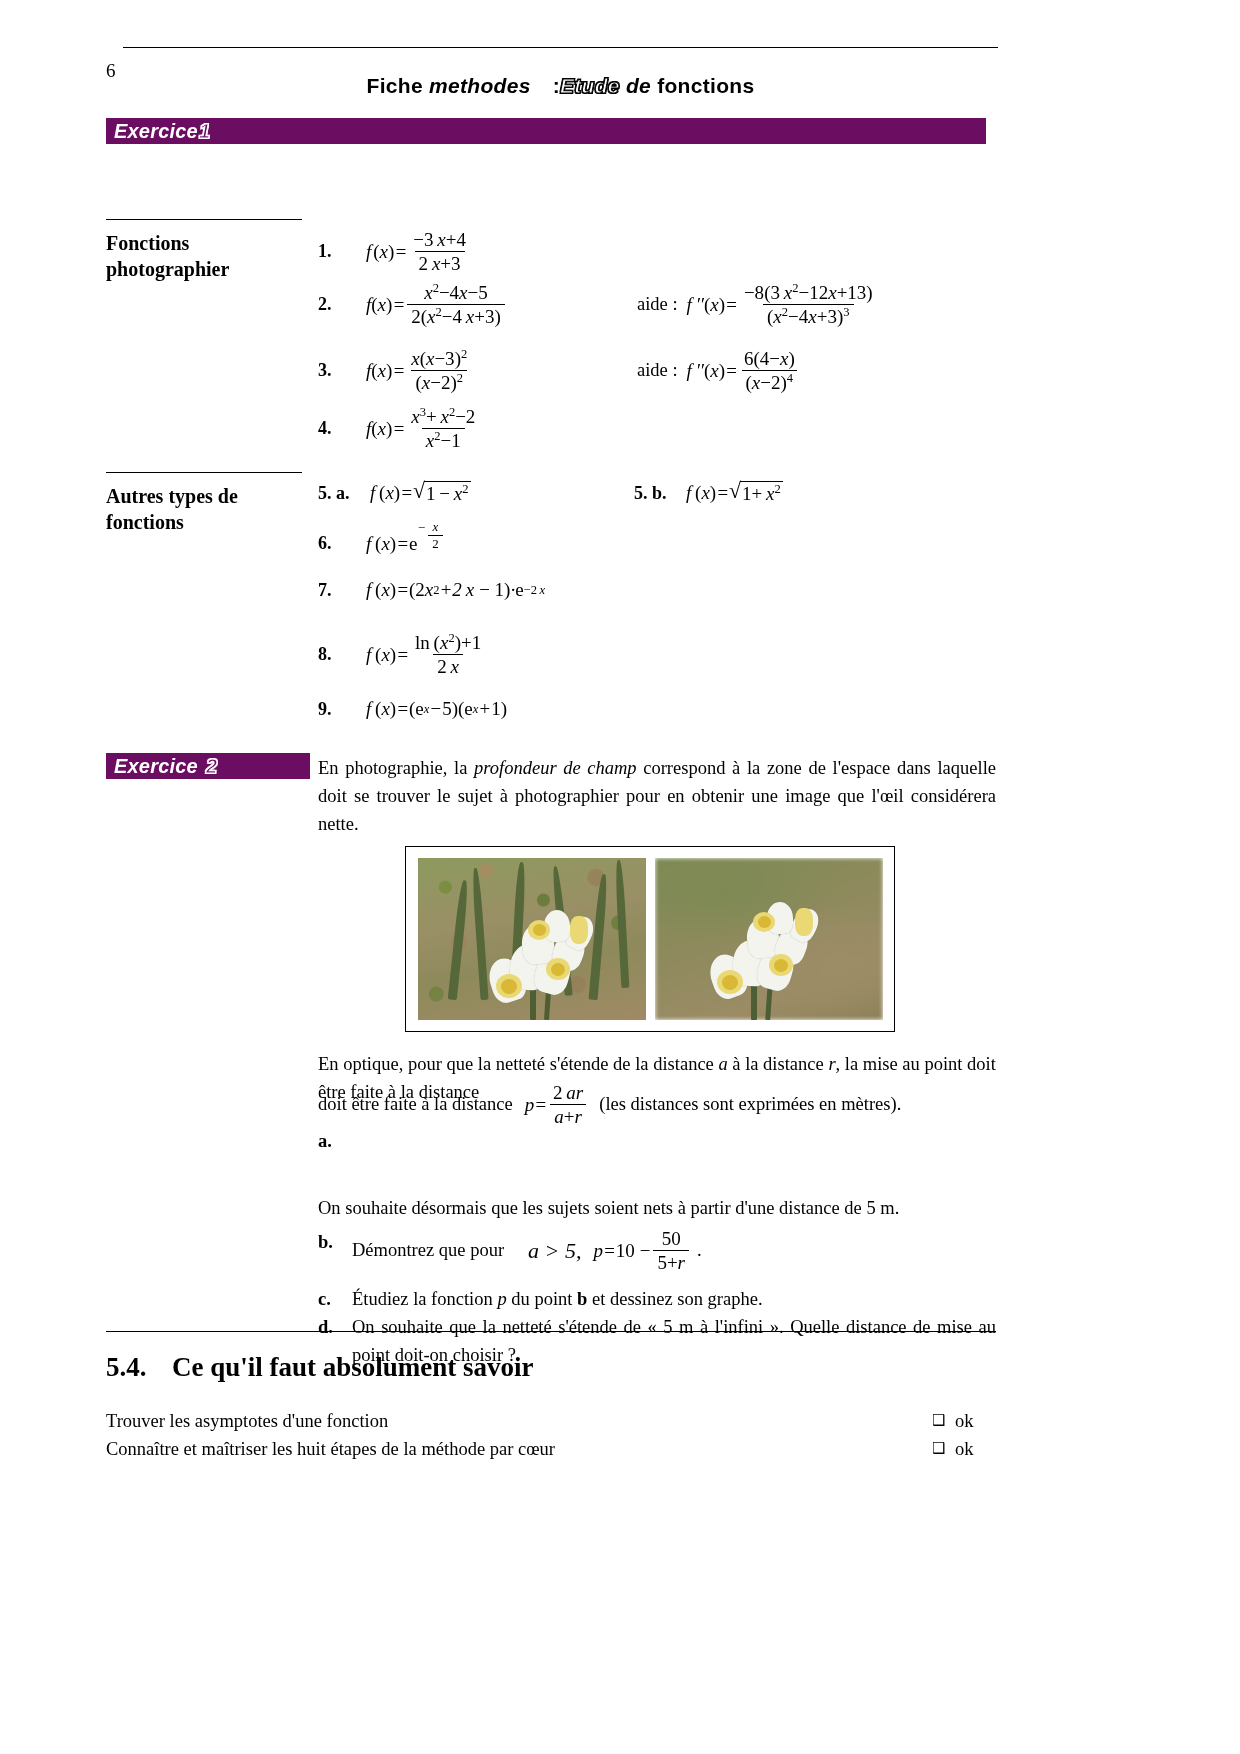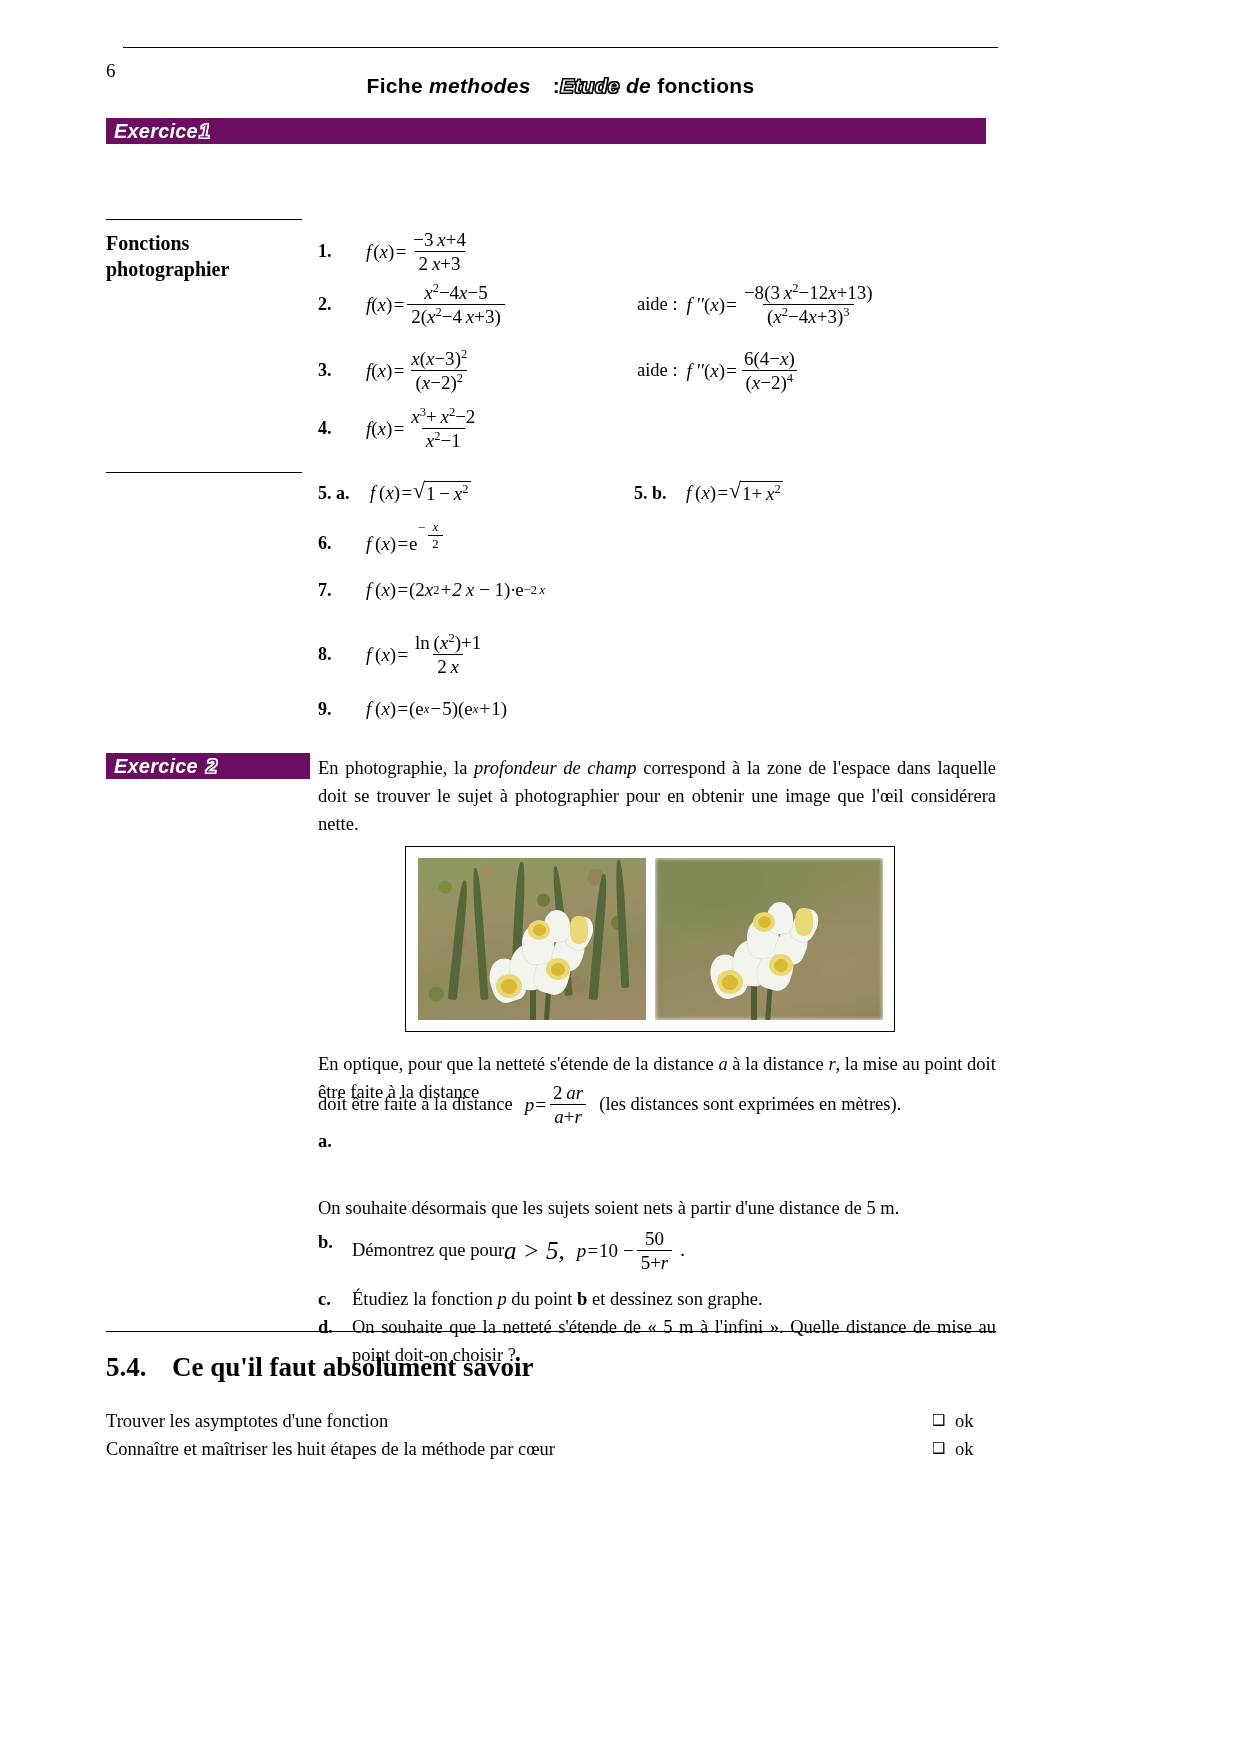--- a/index.html
+++ b/index.html
@@ -255,20 +255,24 @@
     <span class="mnum" style="width:48px">4.</span>
     <span class="math">
       f<span class="paren">(</span>x<span class="paren">)</span>=<span class="frac">
           <span class="n upr"><span style="font-style:italic">x</span><sup class="en">3</sup>+ <span style="font-style:italic">x</span><sup class="en">2</sup>−2</span>
           <span class="d upr"><span style="font-style:italic">x</span><sup class="en">2</sup>−1</span>
         </span>
     </span>
   </div>
 
   <div class="col-rule" style="top:472px;"></div>
+  <div class="col-label" style="top:484px;">
+    <span>Autres types de</span><br>
+    <span>fonctions</span>
+  </div>
 
   <div class="mrow" style="left:318px; top:481px;">
     <span class="mnum" style="width:52px">5. a.</span>
     <span class="math">
       f <span class="paren">(</span>x<span class="paren">)</span>=<span class="sqrt">
           <span class="radsym">√</span>
           <span class="rad upr">1 − <span style="font-style:italic">x</span><sup class="en">2</sup></span>
         </span>
     </span>
   </div>
@@ -393,21 +397,21 @@
     <span style="font-family:'Liberation Serif',serif;font-size:18.5px;">(les distances sont exprimées en mètres).</span>
   </div>
 
   <div class="ptext" style="left:318px; top:1127px; width:38px; font-weight:bold;">a.</div>
 
   <div class="ptext" style="left:318px; top:1194px; width:678px;">On souhaite désormais que les sujets soient nets à partir d'une distance de 5 m.</div>
 
   <div class="ptext" style="left:318px; top:1228px; width:38px; font-weight:bold;">b.</div>
   <div class="mrow" style="left:352px; top:1228px;">
     <span style="font-family:'Liberation Serif',serif;font-size:18.5px;">Démontrez que pour </span>
-    <span class="it" style="font-size:25px;">a &gt; 5,</span>
+    <span class="it" style="font-size:22px;margin-left:24px;">a &gt; 5,</span>
     <span style="display:inline-block;width:12px"></span>
     <span class="math">
       p=<span class="upr">10</span> −<span class="frac">
           <span class="n upr">50</span>
           <span class="d upr">5+<span style="font-style:italic">r</span></span>
         </span>
     </span>
     <span style="display:inline-block;width:6px"></span>
     <span style="font-family:'Liberation Serif',serif;font-size:18.5px;">.</span>
   </div>

